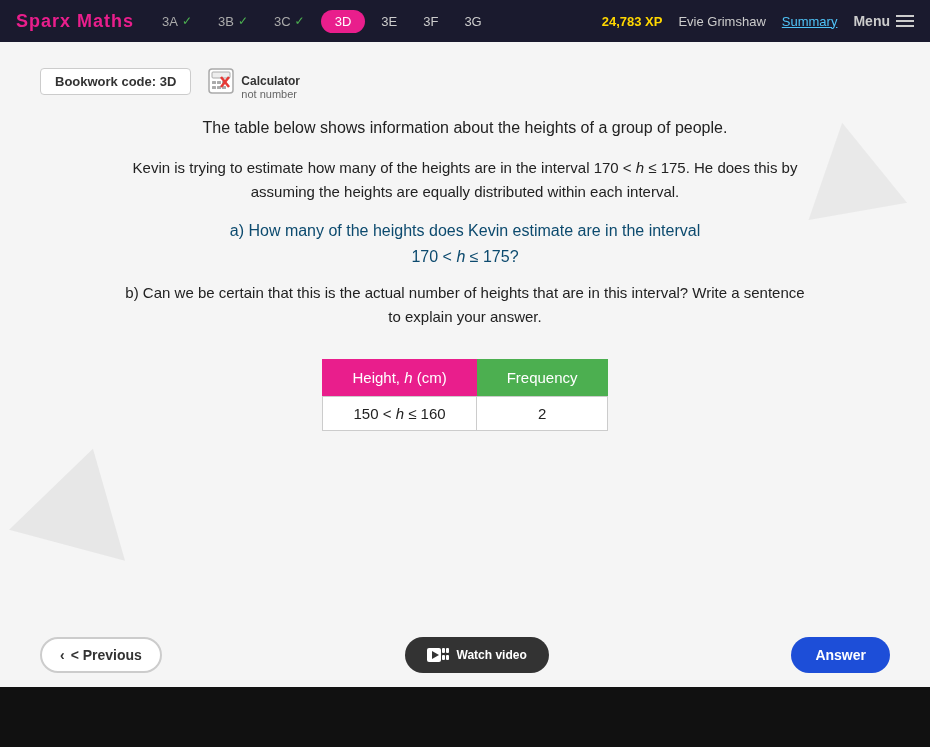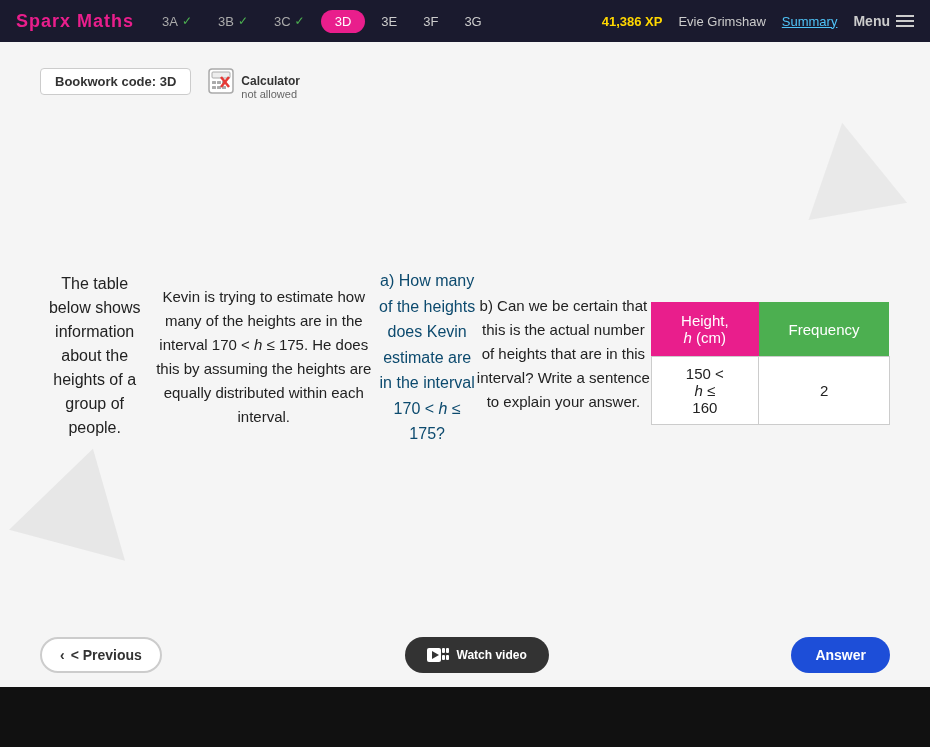--- a/index.html
+++ b/index.html
@@ -140,21 +140,21 @@
       align-items: center;
       gap: 6px;
       font-size: 12px;
       color: #555;
     }
 
     
     .question-area {
       flex: 1;
       display: flex;
-      flex-direction: row;
+      flex-direction: column;
       align-items: center;
       text-align: center;
     }
 
     .intro-text {
       font-size: 16px;
       color: #222;
       margin-bottom: 16px;
       text-align: center;
       line-height: 1.5;
@@ -322,21 +322,21 @@
     <span>3E</span>
   </div>
   <div class="nav-tab">
     <span>3F</span>
   </div>
   <div class="nav-tab">
     <span>3G</span>
   </div>
 
   <div class="header-right">
-    <span class="xp-badge">41,386 XP</span>
+    <span class="xp-badge">24,783 XP</span>
     <span>Evie Grimshaw</span>
     <span class="summary-link">Summary</span>
     <div class="menu-btn">
       <span>Menu</span>
       <div class="hamburger">
         <span></span>
           <span></span>
           <span></span>
       </div>
     </div>
@@ -359,21 +359,21 @@
         <rect x="15" y="14" width="4" height="3" rx="0.5" fill="#aaa"></rect>
         <rect x="5" y="19" width="4" height="3" rx="0.5" fill="#aaa"></rect>
         <rect x="10" y="19" width="4" height="3" rx="0.5" fill="#aaa"></rect>
         <rect x="15" y="19" width="4" height="3" rx="0.5" fill="#aaa"></rect>
 
         <line x1="14" y1="10" x2="22" y2="20" stroke="#e53935" stroke-width="2.5"></line>
         <line x1="22" y1="10" x2="14" y2="20" stroke="#e53935" stroke-width="2.5"></line>
       </svg>
       <div>
         <div style="font-size:12px;font-weight:600;color:#333;margin-top:12px;">Calculator</div>
-        <div style="font-size:11px;color:#666;">not allowed</div>
+        <div style="font-size:11px;color:#666;">not number</div>
       </div>
     </div>
   </div>
 
   <div class="question-area">
     <p class="intro-text">The table below shows information about the heights of a group of people.</p>
 
     <p class="context-text">
       Kevin is trying to estimate how many of the heights are in the interval
       170 &lt; <span class="italic">h</span> ≤ 175. He does this by assuming the heights are equally distributed

